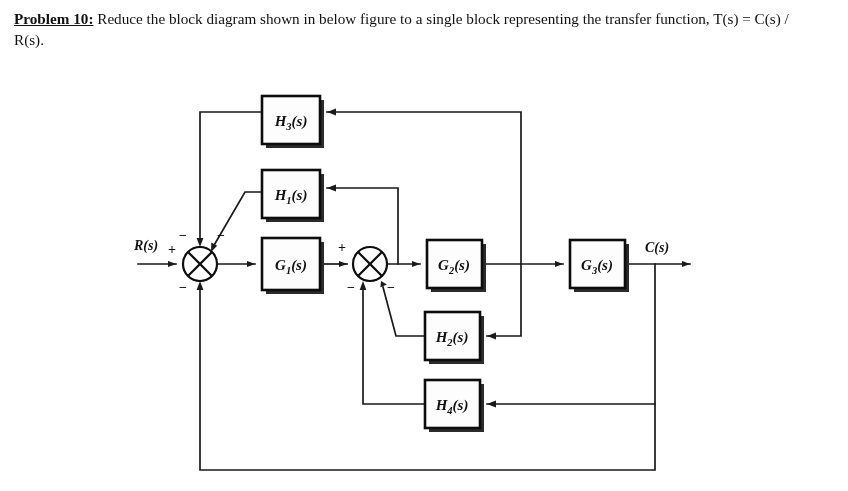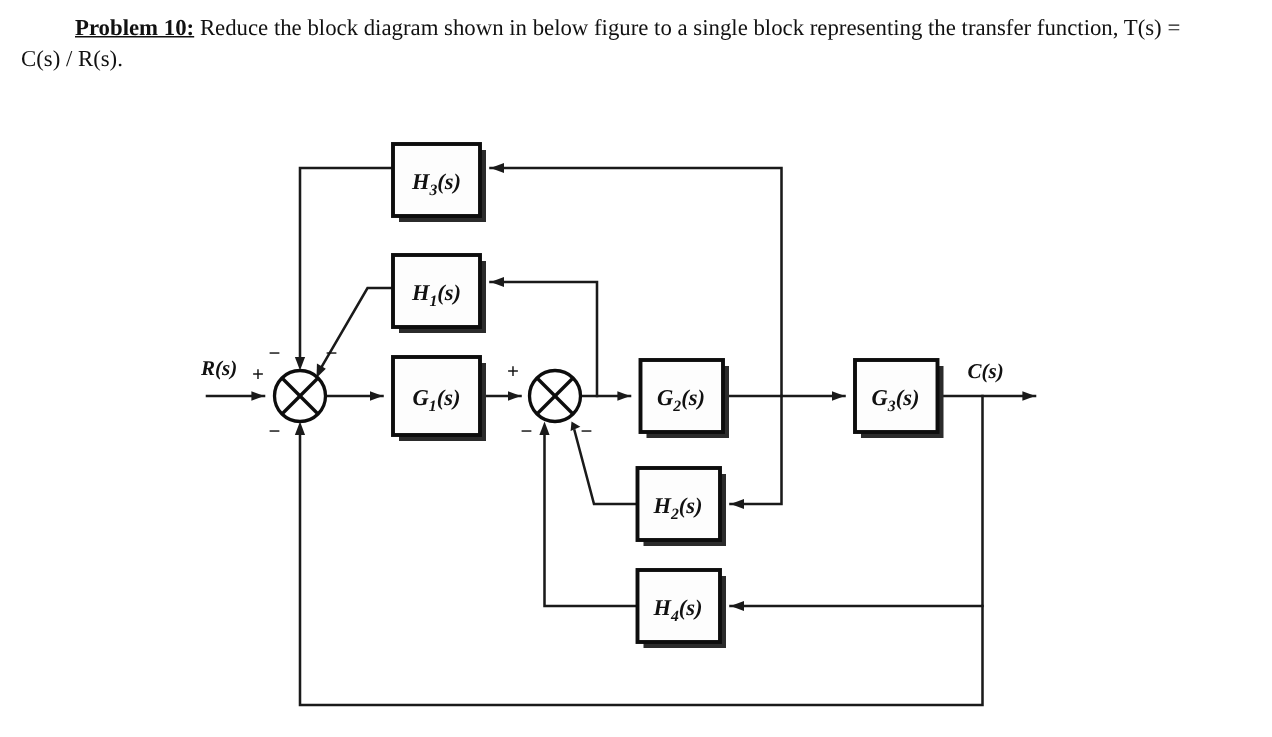--- a/index.html
+++ b/index.html
@@ -23,21 +23,20 @@
     left: 14px;
     top: 8px;
     width: 800px;
     font-size: 15.2px;
     line-height: 21px;
     color: #111111;
   }
   #problem-label {
     font-weight: bold;
     text-decoration: underline;
-    margin-left: 36px;
   }
 
   
   #diagram {
     position: absolute;
     left: 0;
     top: 0;
     width: 848px;
     height: 405px;
   }

